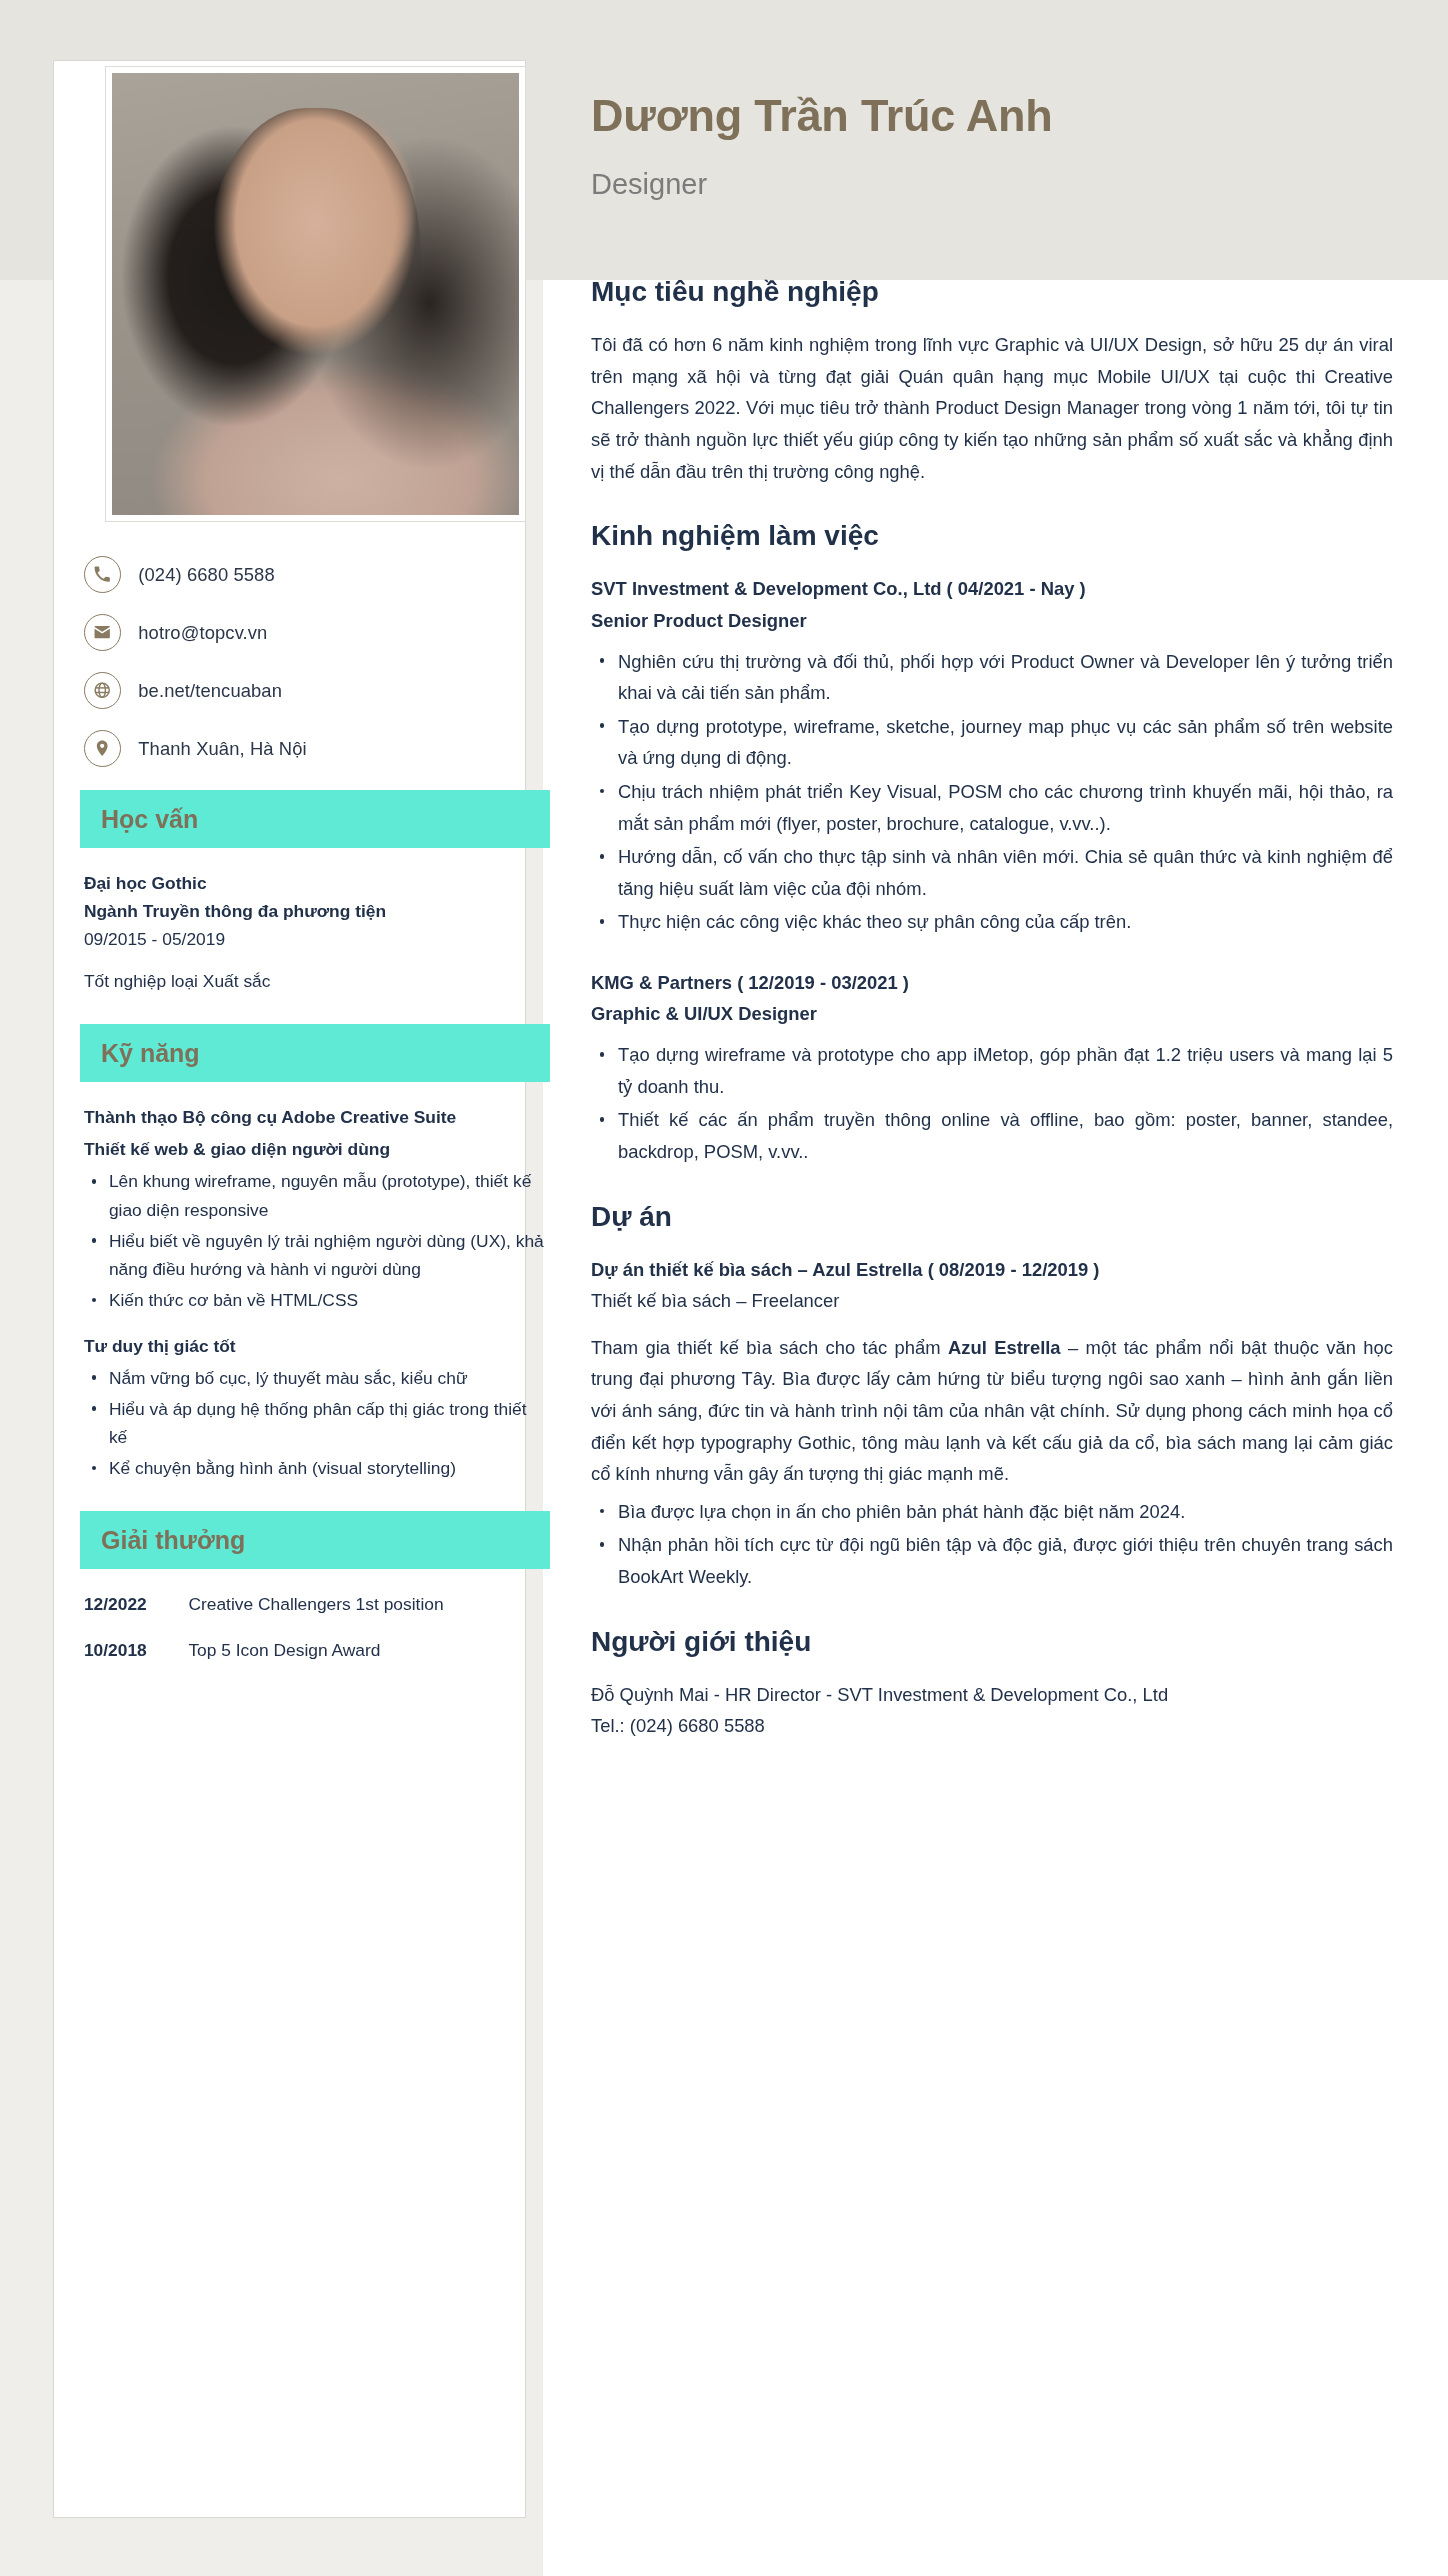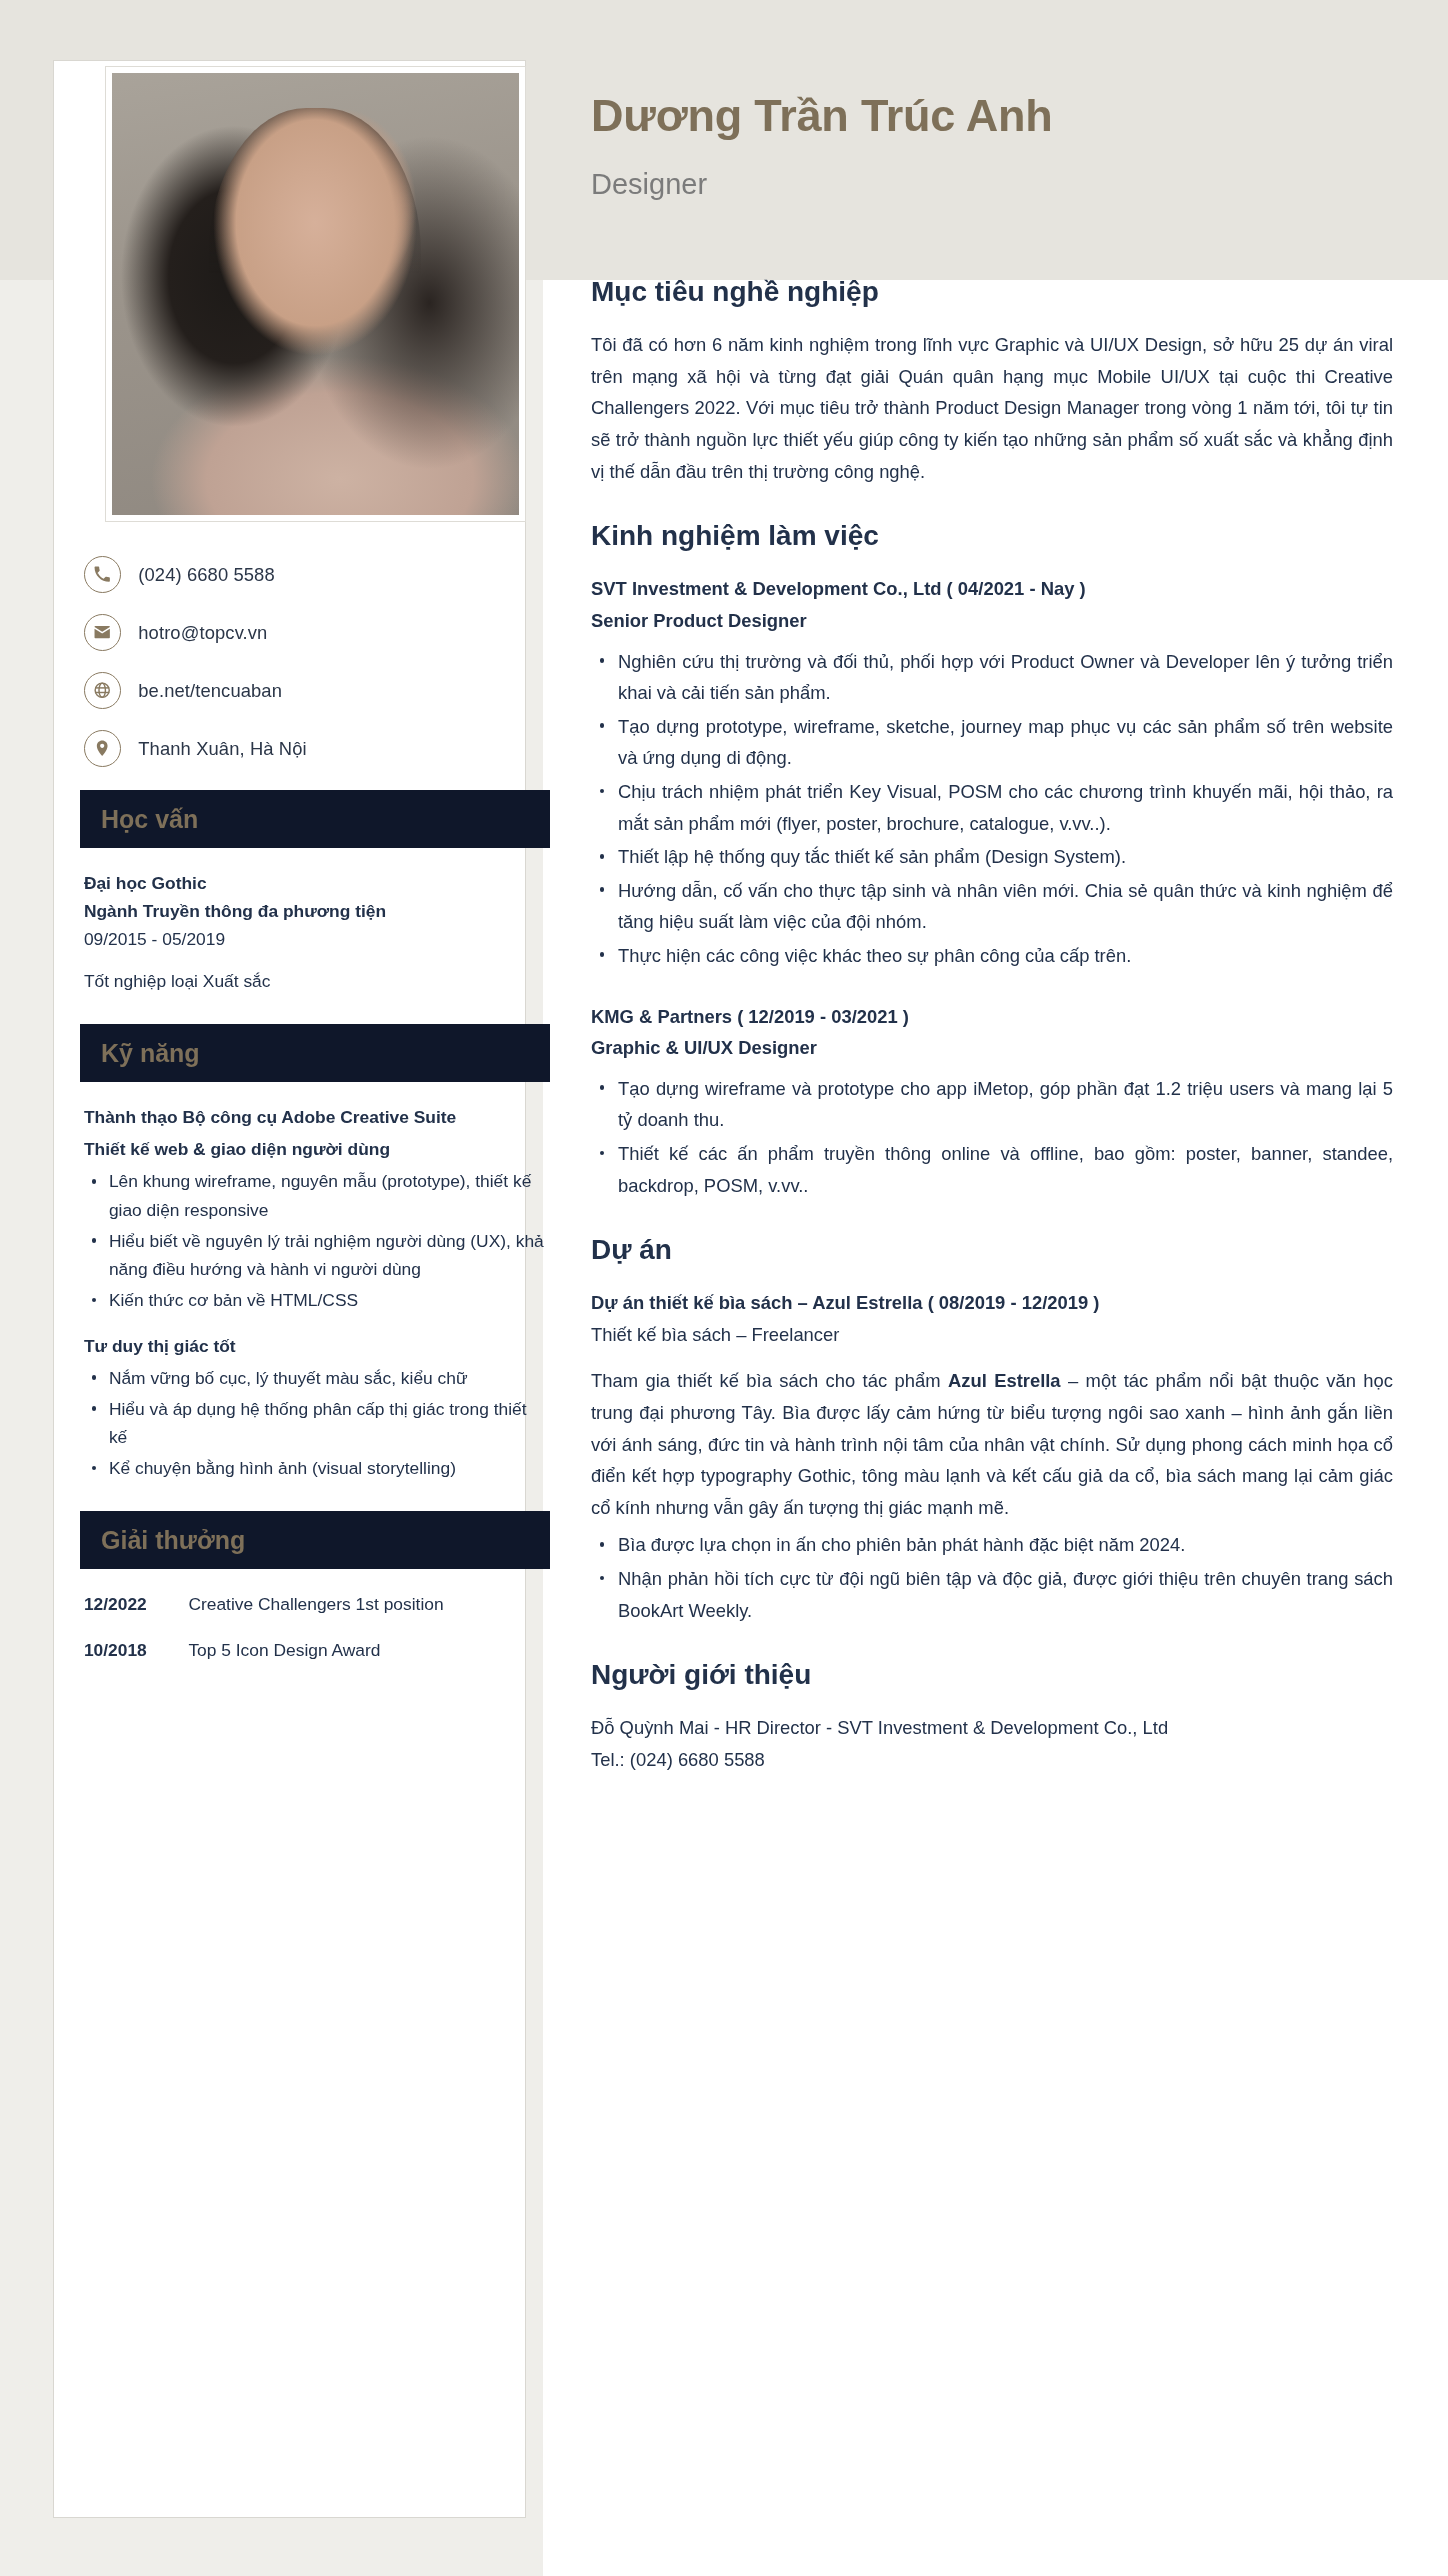--- a/index.html
+++ b/index.html
@@ -107,21 +107,21 @@
     color: #897a61;
   }
   .cicon svg { display: block; }
   .ctext {
     font-size: 18.4px;
     color: #2b3648;
     letter-spacing: 0.1px;
   }
 
   .sec-head {
-    background: #0f172a;
+    background: #5eead4;
     color: #7e7059;
     font-size: 25px;
     font-weight: 700;
     padding: 14.5px 21px;
     margin: 0 0 21px 0;
   }
   .sec-body { padding: 0 5.8px 0 3.9px; }
 
   .s-strong {
     font-size: 17.4px;
@@ -388,21 +388,20 @@
       <section class="m-block">
         <h2 class="m-sec-title">Kinh nghiệm làm việc</h2>
 
         <div style="margin-bottom:29px;">
           <div class="m-org">SVT Investment &amp; Development Co., Ltd ( 04/2021 - Nay )</div>
           <div class="m-role">Senior Product Designer</div>
           <ul class="m-list">
             <li>Nghiên cứu thị trường và đối thủ, phối hợp với Product Owner và Developer lên ý tưởng triển khai và cải tiến sản phẩm.</li>
             <li>Tạo dựng prototype, wireframe, sketche, journey map phục vụ các sản phẩm số trên website và ứng dụng di động.</li>
             <li>Chịu trách nhiệm phát triển Key Visual, POSM cho các chương trình khuyến mãi, hội thảo, ra mắt sản phẩm mới (flyer, poster, brochure, catalogue, v.vv..).</li>
-            <li>Thiết lập hệ thống quy tắc thiết kế sản phẩm (Design System).</li>
             <li>Hướng dẫn, cố vấn cho thực tập sinh và nhân viên mới. Chia sẻ quân thức và kinh nghiệm để tăng hiệu suất làm việc của đội nhóm.</li>
             <li>Thực hiện các công việc khác theo sự phân công của cấp trên.</li>
           </ul>
         </div>
 
         <div>
           <div class="m-org">KMG &amp; Partners ( 12/2019 - 03/2021 )</div>
           <div class="m-role">Graphic &amp; UI/UX Designer</div>
           <ul class="m-list">
             <li>Tạo dựng wireframe và prototype cho app iMetop, góp phần đạt 1.2 triệu users và mang lại 5 tỷ doanh thu.</li>

